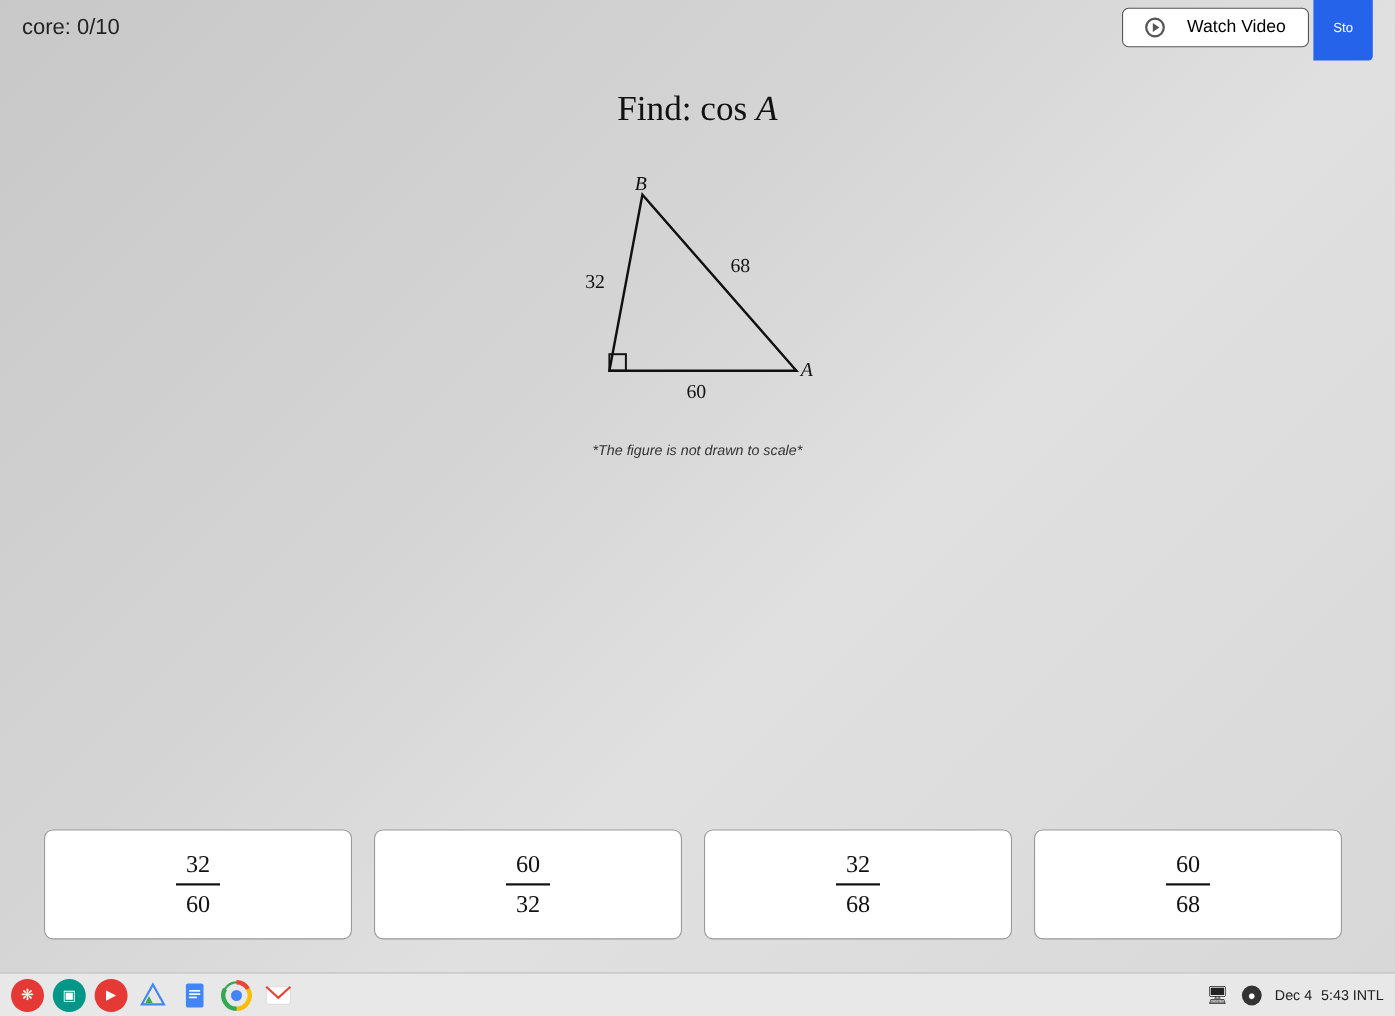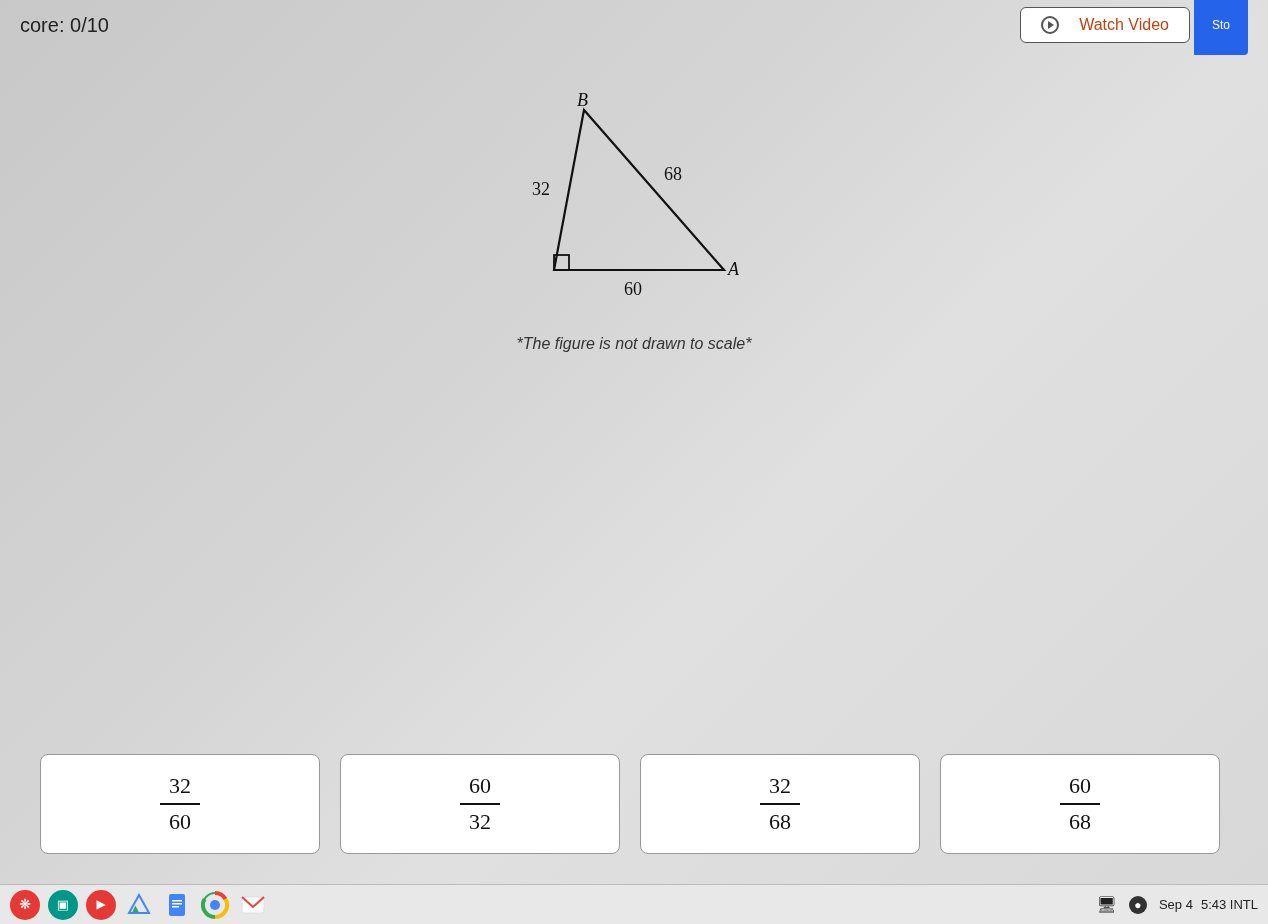--- a/index.html
+++ b/index.html
@@ -50,21 +50,21 @@
       display: flex;
       align-items: center;
       gap: 20px;
       background: white;
       border: 1.5px solid #555;
       border-radius: 6px;
       padding: 8px 20px;
       font-family: Arial, sans-serif;
       font-size: 16px;
       cursor: pointer;
-      color: #c2410c;
+      color: #000000;
     }
 
     .watch-video-icon {
       width: 18px;
       height: 18px;
       border: 2px solid #555;
       border-radius: 50%;
       display: flex;
       align-items: center;
       justify-content: center;
@@ -119,21 +119,21 @@
     }
 
     .triangle-container svg {
       position: absolute;
       top: 0;
       left: 0;
     }
 
     .scale-note {
       font-family: Arial, sans-serif;
-      font-size: 16px;
+      font-size: 13px;
       color: #333;
       font-style: italic;
       margin-top: 5px;
     }
 
     
     .answer-section {
       padding: 20px 40px 30px 40px;
     }
 
@@ -253,20 +253,23 @@
     <div class="top-right">
       <button class="watch-video-btn">
         <span class="watch-video-icon"></span>
         <span>Watch Video</span>
       </button>
       <button class="stop-btn">Sto</button>
     </div>
   </div>
 
   <div class="question-area">
+    <div class="question-text">
+      <span class="find-word">Find: cos </span><em>A</em>
+    </div>
 
     <div class="triangle-container">
       <svg width="280" height="230" viewBox="0 0 280 230">
 
         <polygon points="60,190 90,30 230,190" fill="none" stroke="#111" stroke-width="2.2"></polygon>
 
         <rect x="60" y="175" width="15" height="15" fill="none" stroke="#111" stroke-width="1.8"></rect>
 
         <text x="83" y="26" font-family="Times New Roman" font-size="18" font-style="italic" fill="#111">B</text>
 
@@ -363,17 +366,17 @@
       <svg width="28" height="28" viewBox="0 0 28 28">
         <rect x="3" y="6" width="22" height="16" rx="2" fill="white" stroke="#ddd" stroke-width="1"></rect>
         <polyline points="3,6 14,16 25,6" fill="none" stroke="#EA4335" stroke-width="2"></polyline>
       </svg>
     </div>
   </div>
   <div class="taskbar-right">
     <span style="font-size:16px;">🖥</span>
     <span style="width:18px;height:18px;background:#333;border-radius:50%;display:inline-flex;align-items:center;justify-content:center;color:white;font-size:12px;font-family:Arial;">●</span>
     <span class="time-date">
-      <span>Sep 4</span>
+      <span>Dec 4</span>
       <span>5:43 INTL</span>
     </span>
   </div>
 </div>
 
 </body></html>

